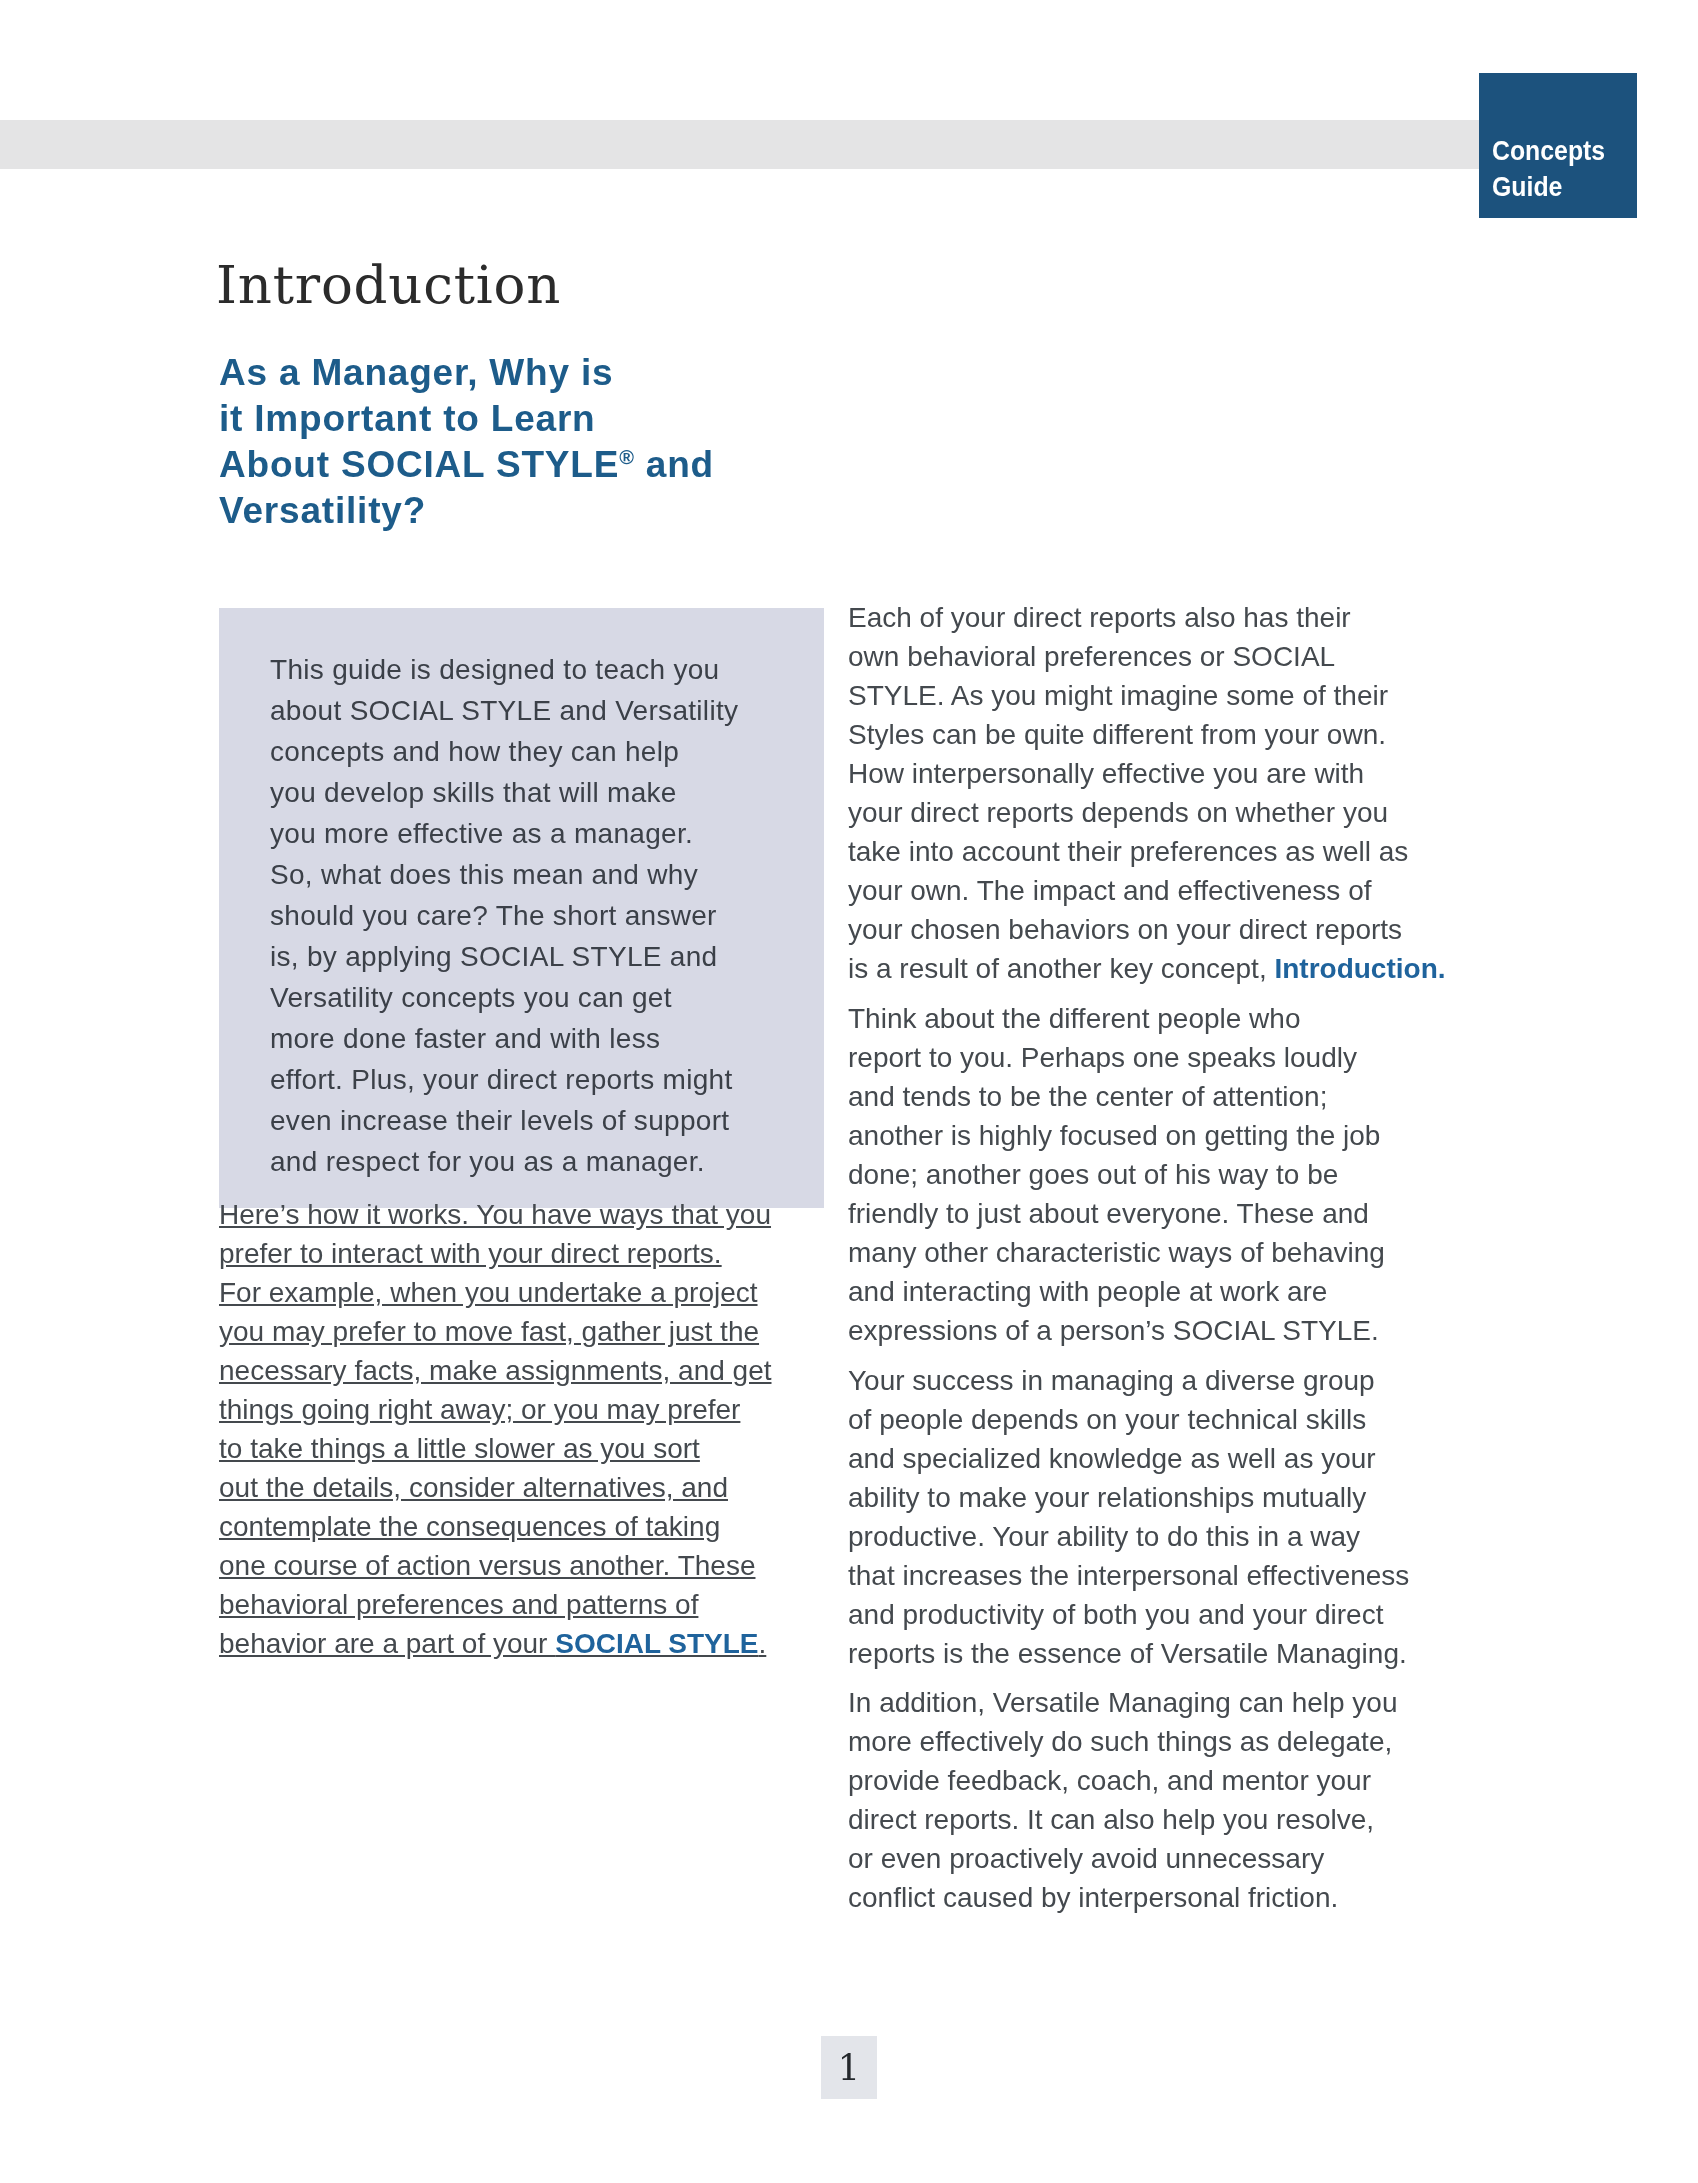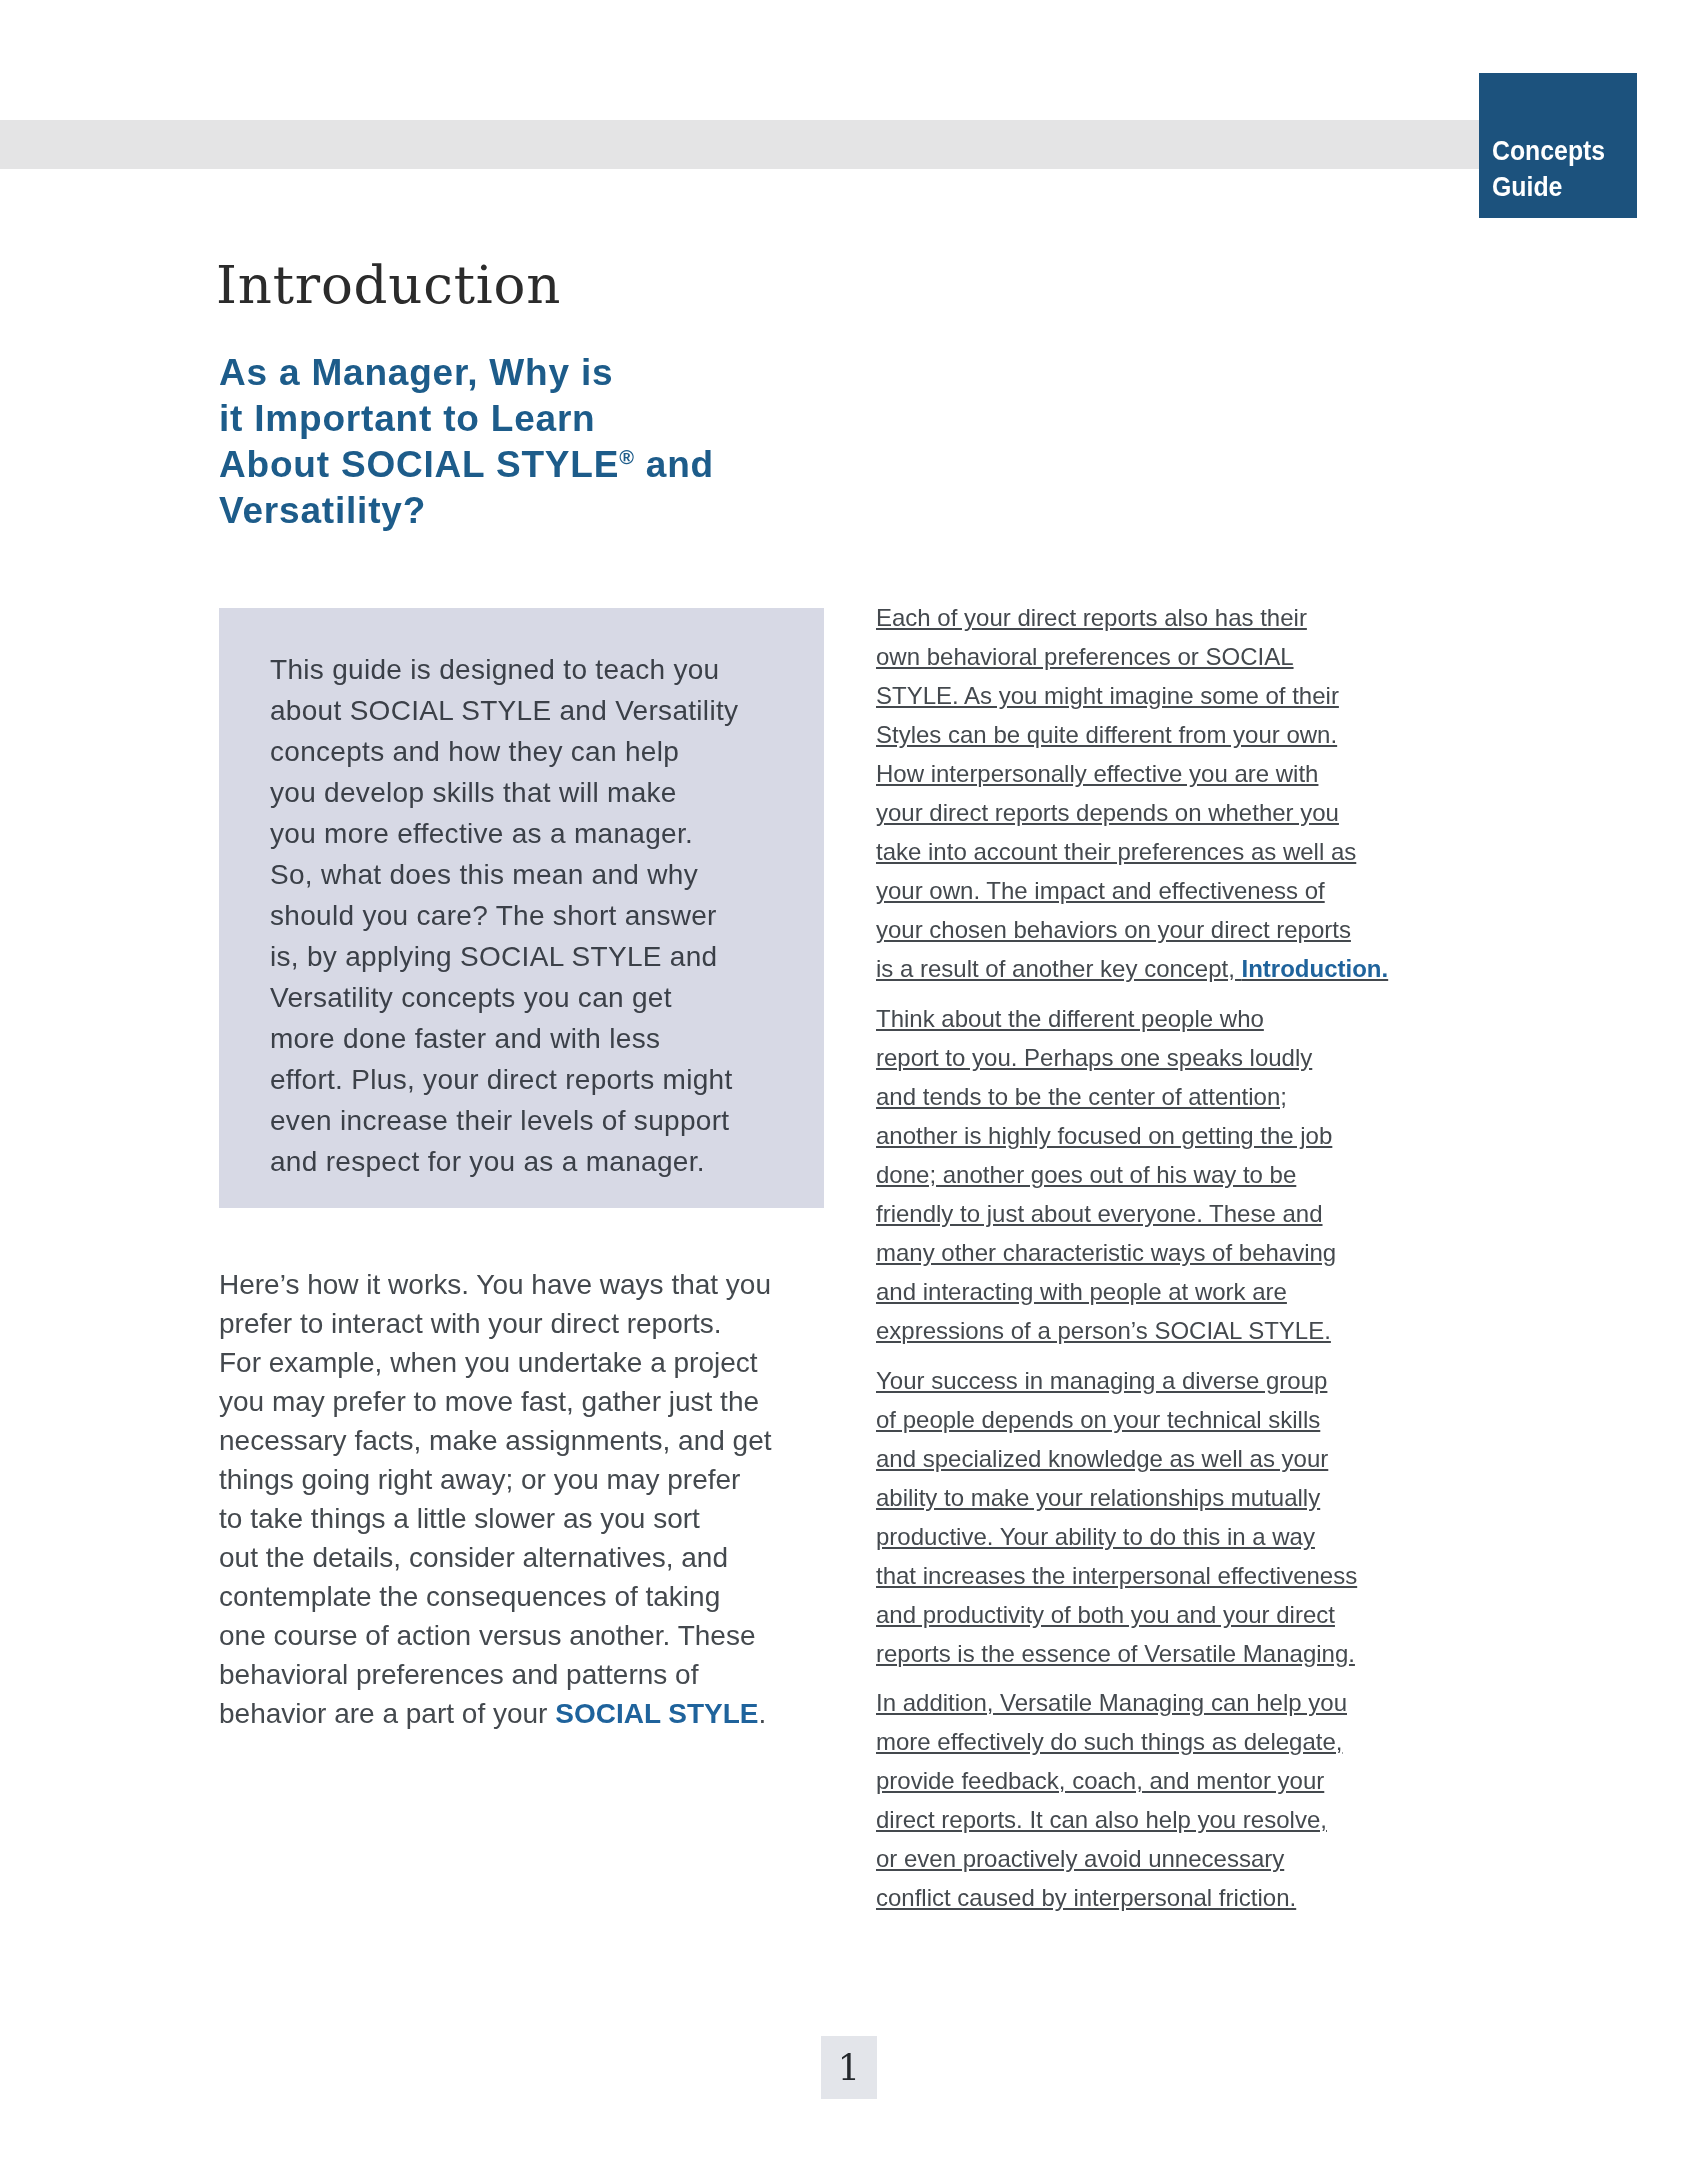--- a/index.html
+++ b/index.html
@@ -25,26 +25,26 @@
     letter-spacing:0.8px;white-space:pre-line;
   }
   .h2 sup{font-size:20px;line-height:0;}
   .callout{
     position:absolute;left:219px;top:608px;width:605px;height:600px;
     background:#d7d9e5;box-sizing:border-box;padding:41px 23px 0 51px;
     font-size:28px;line-height:41px;color:#3b4048;letter-spacing:0.3px;
     white-space:pre-line;
   }
   .leftcol{
-    position:absolute;left:219px;top:1265px;width:680px;
-    font-size:28px;line-height:39px;color:#44494e;white-space:pre-line;
+    position:absolute;left:219px;top:1195px;width:680px;
+    font-size:28px;line-height:39px;color:#44494e;white-space:pre-line;text-decoration:underline;
   }
   .rightcol{
-    position:absolute;left:876px;top:598px;width:672px;
-    font-size:24px;line-height:39px;color:#44494e;text-decoration:underline;
+    position:absolute;left:848px;top:598px;width:672px;
+    font-size:28px;line-height:39px;color:#44494e;
   }
   .rightcol p{margin:0 0 10.8px 0;white-space:pre-line;}
   .hl{color:#1f639c;font-weight:bold;}
   .footer{
     position:absolute;left:102px;top:2075px;
     font-size:25px;line-height:30px;color:#8f9398;letter-spacing:0.4px;
   }
   .pagenum{
     position:absolute;left:821px;top:2036px;width:56px;height:63px;
     background:#e3e5ea;display:flex;align-items:center;justify-content:center;

